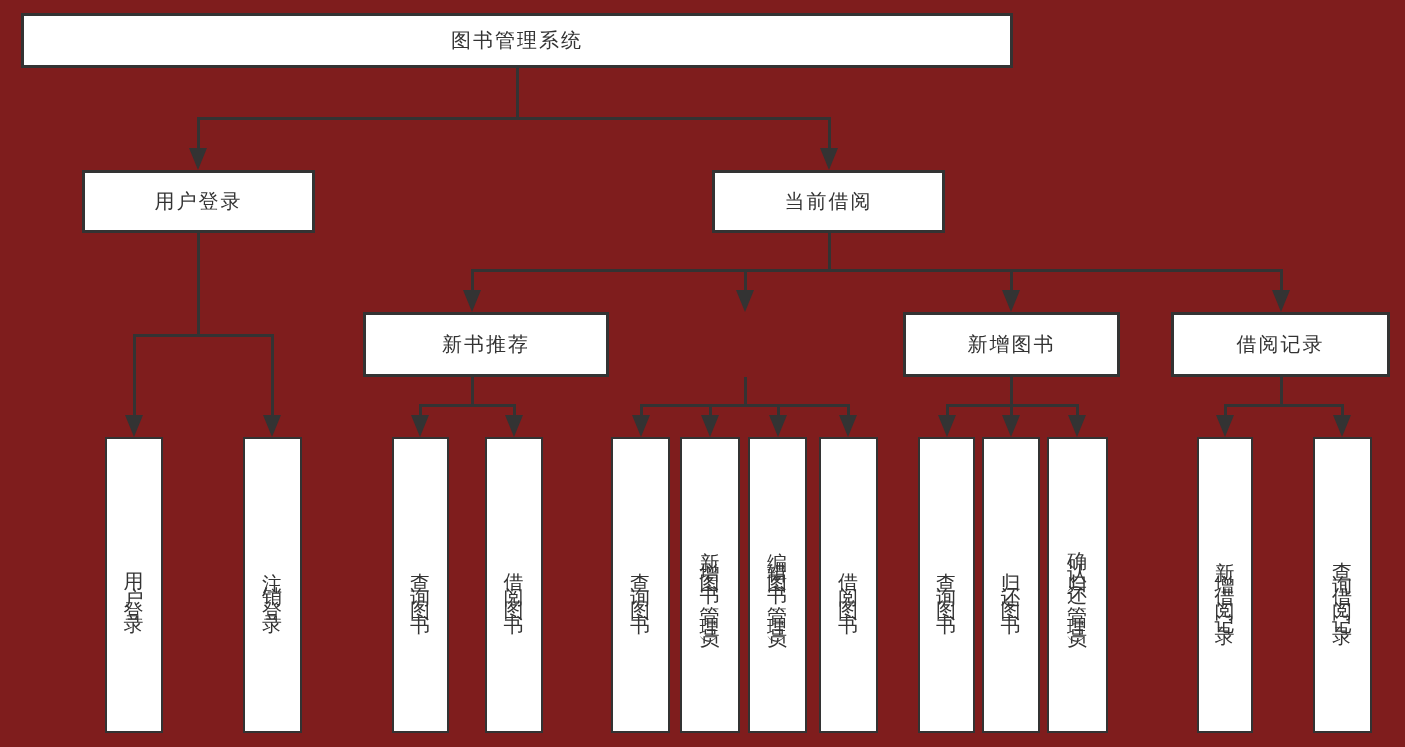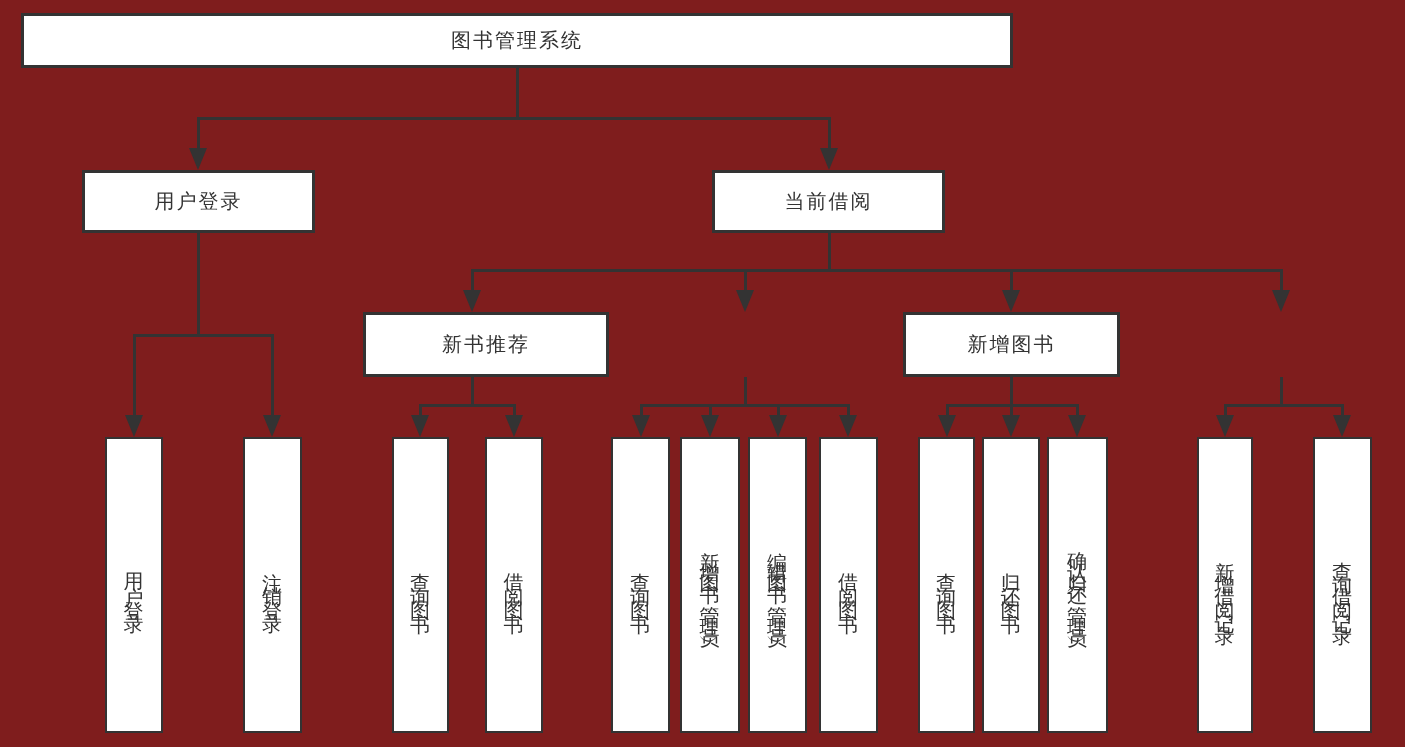--- a/index.html
+++ b/index.html
@@ -66,20 +66,23 @@
   </div>
   <div class="box" style="left:712px;top:170px;width:233px;height:63px">
     <span>当前借阅</span>
   </div>
 
   <div class="box" style="left:363px;top:312px;width:246px;height:65px">
     <span>新书推荐</span>
   </div>
   <div class="box" style="left:903px;top:312px;width:217px;height:65px">
     <span>新增图书</span>
+  </div>
+  <div class="box" style="left:1171px;top:312px;width:219px;height:65px">
+    <span>借阅记录</span>
   </div>
 
   <div class="box leaf" style="left:105px;top:437px;width:58px;height:296px">
     <span class="vtext">用户登录</span>
   </div>
   <div class="box leaf" style="left:243px;top:437px;width:59px;height:296px">
     <span class="vtext">注销登录</span>
   </div>
 
   <div class="box leaf" style="left:392px;top:437px;width:57px;height:296px">

